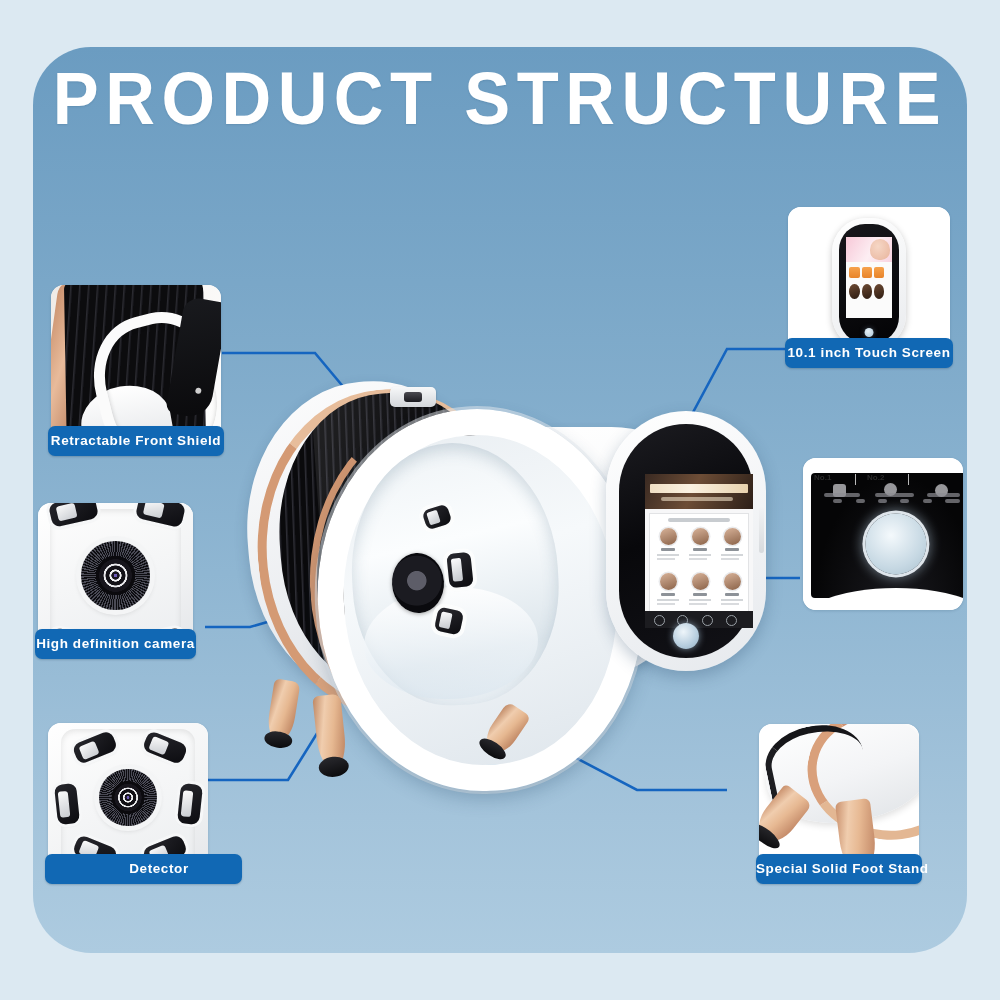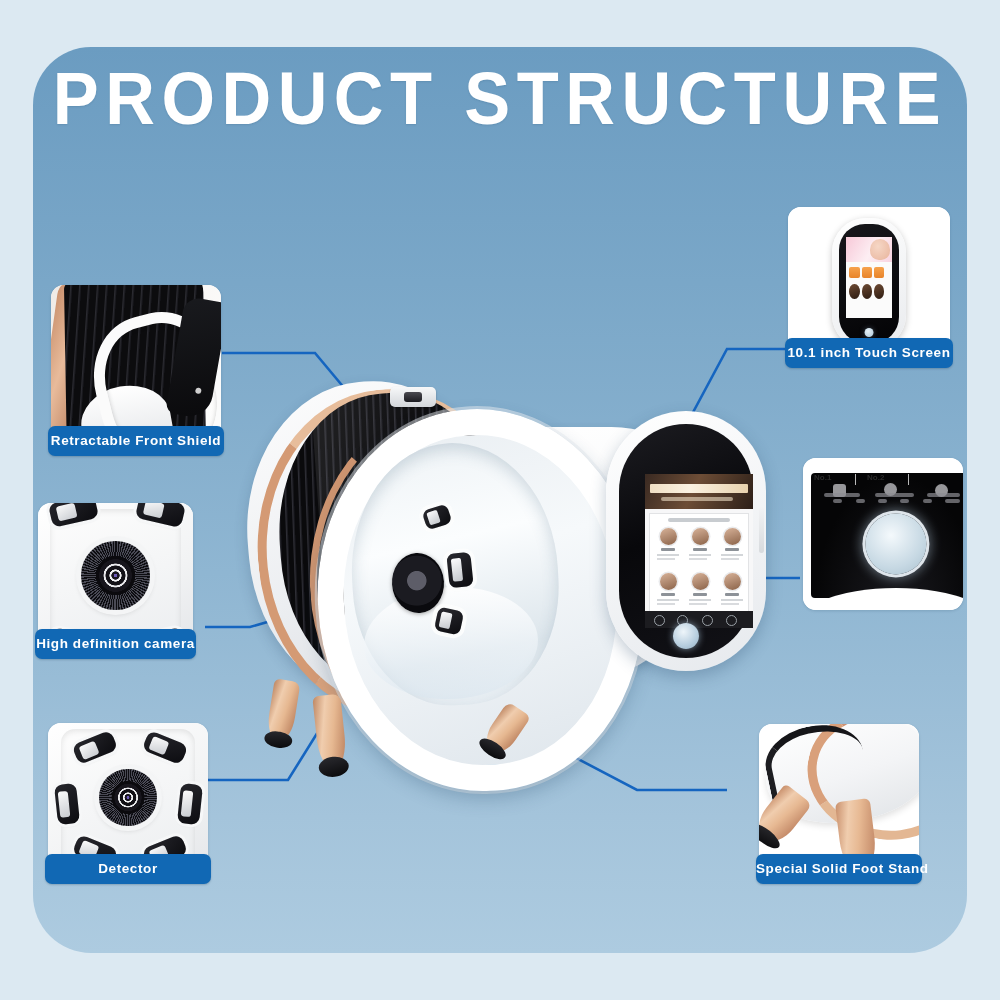--- a/index.html
+++ b/index.html
@@ -388,21 +388,21 @@
         <div class="cam-body"></div>
         <div class="lens" style="left:32%;top:30%;width:36%;padding-bottom:36%;height:0;"></div>
         <div class="pod" style="left:16%;top:9%;width:26%;height:14%;transform:rotate(-22deg);"></div>
         <div class="pod" style="right:14%;top:9%;width:26%;height:14%;transform:rotate(22deg);"></div>
         <div class="pod" style="left:5%;top:40%;width:14%;height:26%;transform:rotate(-6deg);"></div>
         <div class="pod" style="right:4%;top:40%;width:14%;height:26%;transform:rotate(6deg);"></div>
         <div class="pod" style="left:16%;bottom:9%;width:26%;height:14%;transform:rotate(22deg);"></div>
         <div class="pod" style="right:14%;bottom:9%;width:26%;height:14%;transform:rotate(-22deg);"></div>
       </div>
     </div>
-    <div class="cap" style="width:166px;margin-left:-3px;">Detector</div>
+    <div class="cap" style="width:166px;margin-left:-3px;padding-left:31px;">Detector</div>
   </div>
 
   <div class="card" style="left:788px;top:207px;width:162px;">
     <div class="thumb" style="height:153px;">
       <div class="art">
         <div class="ts-bg"></div>
         <div class="ts-shell">
           <div class="ts-glass">
             <div class="ts-ui">
               <div class="ts-banner"></div>

